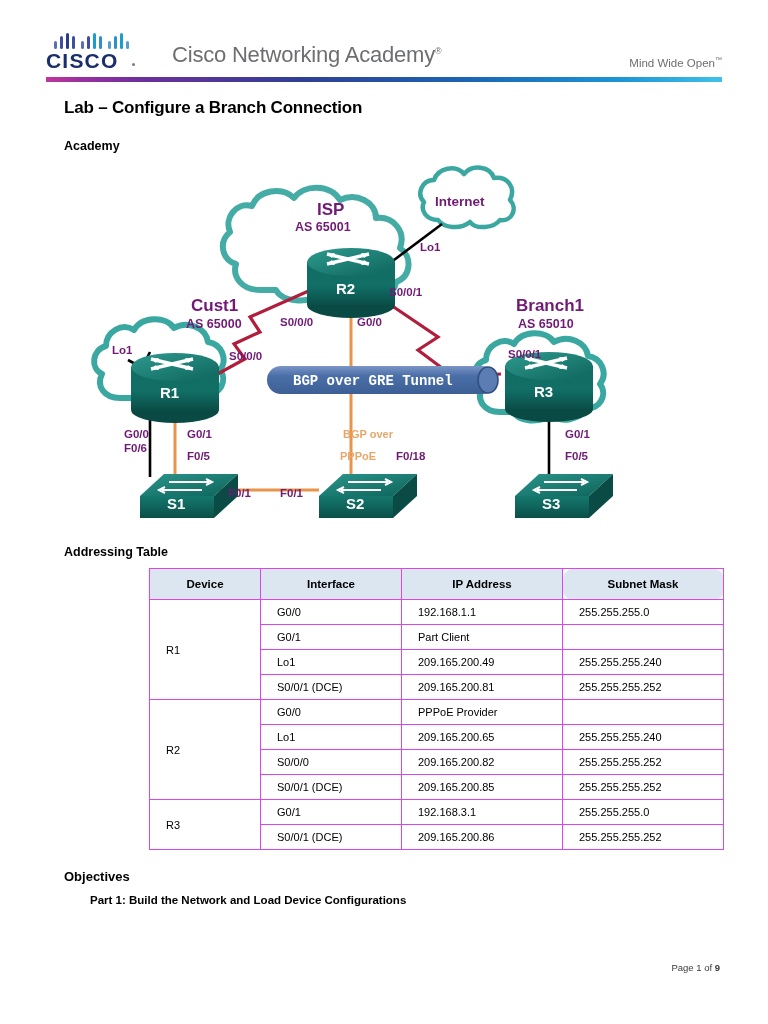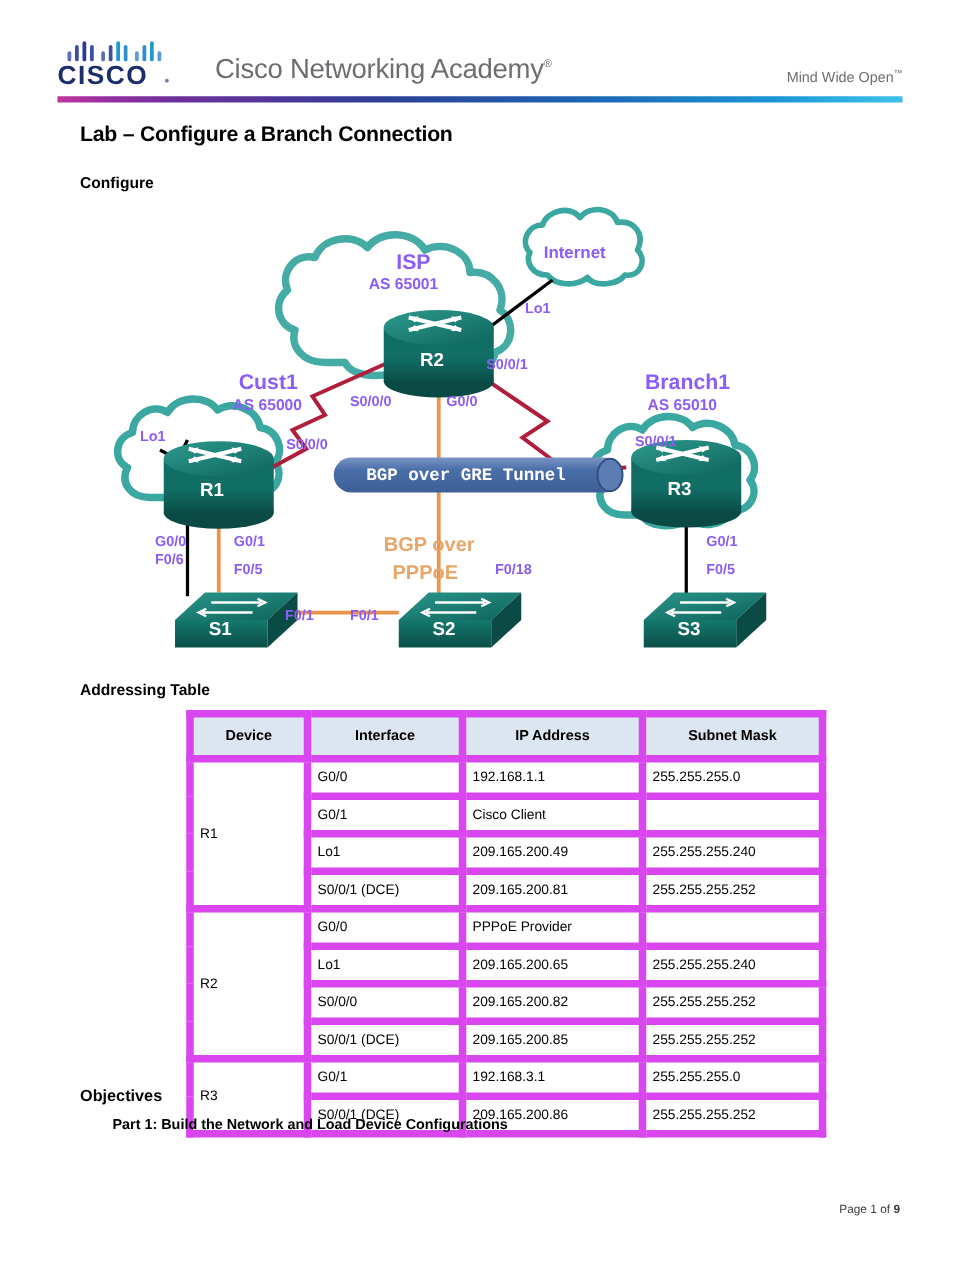--- a/index.html
+++ b/index.html
@@ -94,39 +94,39 @@
   #topology {
     position: absolute; left: 64px; top: 162px;
     width: 660px; height: 370px;
   }
   #topology svg { display:block; }
   .topo-label {
     position: absolute;
     font-family: "Liberation Sans", sans-serif;
     font-weight: bold;
     white-space: nowrap;
-    color: #8b5cf6;
+    color: #701a75;
   }
   .topo-cloudname { font-size: 17px; }
   .topo-asn       { font-size: 12.5px; }
   .topo-iface     { font-size: 11.5px; }
   .topo-internet  { font-size: 13.5px; }
   .topo-devname   { font-size: 15px; color: #ffffff; }
-  .topo-pppoe     { font-size: 16px; color: #e8a76a; }
+  .topo-pppoe     { font-size: 11px; color: #e8a76a; margin-left: 36px; }
   .topo-gre       { font-size: 14px; color: #ffffff; font-family: Liberation Mono, monospace; }
 
   
   #addr-table {
     position: absolute; left: 149px; top: 568px;
     border-collapse: collapse;
     font-size: 11px;
   }
   #addr-table th, #addr-table td {
-    border: 6px solid #d946ef;
-    padding: 4px 5px;
+    border: 1px solid #d946ef;
+    padding: 4px 16px;
     text-align: left;
     font-weight: normal;
     height: 16px;
     vertical-align: middle;
   }
   #addr-table thead th {
     background: #dce6f1;
     font-weight: bold;
     text-align: center;
     height: 22px;
@@ -176,21 +176,21 @@
     <div id="cisco-word">CISCO</div>
     <div id="cisco-dot"></div>
   </div>
 
   <div id="tagline"><span>Mind Wide Open</span><span id="tagline-tm">™</span></div>
 
   <div id="gradient-bar"></div>
 </div>
 
 <div id="lab-title">Lab – Configure a Branch Connection</div>
-<div id="topology-heading">Configure</div>
+<div id="topology-heading">Academy</div>
 
 <div id="topology">
 
   <svg width="660" height="370" viewBox="0 0 660 370">
     <defs>
       <linearGradient id="routerBody" x1="0" y1="0" x2="0" y2="1">
         <stop offset="0%" stop-color="#0f6d64"></stop>
         <stop offset="55%" stop-color="#116f66"></stop>
         <stop offset="100%" stop-color="#0a4e47"></stop>
       </linearGradient>
@@ -375,21 +375,21 @@
   <div class="topo-label topo-iface" style="left:216px; top:325px;">F0/1</div>
   <div class="topo-label topo-iface" style="left:332px; top:288px;">F0/18</div>
 
   <div class="topo-label topo-iface" style="left:444px; top:186px;">S0/0/1</div>
   <div class="topo-label topo-iface" style="left:501px; top:266px;">G0/1</div>
   <div class="topo-label topo-iface" style="left:501px; top:288px;">F0/5</div>
 
   <div class="topo-label topo-gre" style="left:229px; top:211px;">BGP over GRE Tunnel</div>
 
   <div class="topo-label topo-pppoe" style="left:243px; top:266px;">BGP over</div>
-  <div class="topo-label topo-pppoe" style="left:250px; top:288px;">PPPoE</div>
+  <div class="topo-label topo-pppoe" style="left:240px; top:288px;">PPPoE</div>
 </div>
 
 <div id="addressing-heading">Addressing Table</div>
 
 <table id="addr-table">
   <thead>
     <tr>
       <th class="col-device">Device</th>
       <th class="col-iface">Interface</th>
       <th class="col-ip">IP Address</th>
@@ -399,21 +399,21 @@
   <tbody>
 
     <tr>
       <td class="device-cell" rowspan="4">R1</td>
       <td>G0/0</td>
       <td>192.168.1.1</td>
       <td>255.255.255.0</td>
     </tr>
     <tr>
       <td>G0/1</td>
-      <td>Cisco Client</td>
+      <td>Part Client</td>
       <td></td>
     </tr>
     <tr>
       <td>Lo1</td>
       <td>209.165.200.49</td>
       <td>255.255.255.240</td>
     </tr>
     <tr>
       <td>S0/0/1 (DCE)</td>
       <td>209.165.200.81</td>

